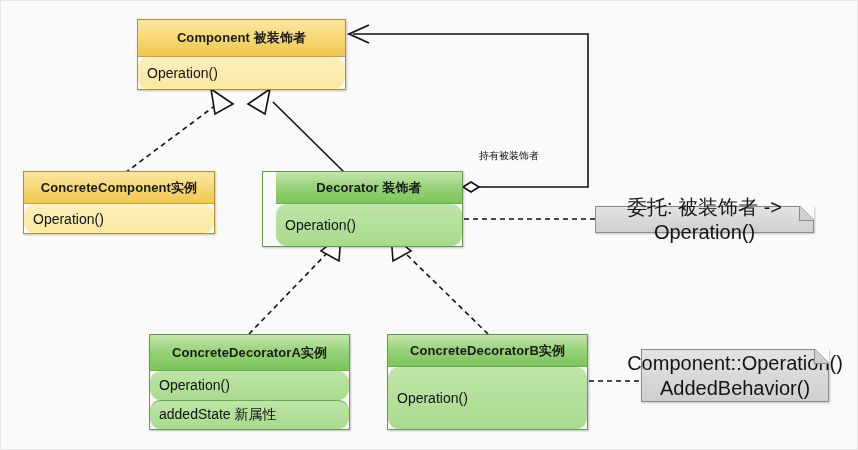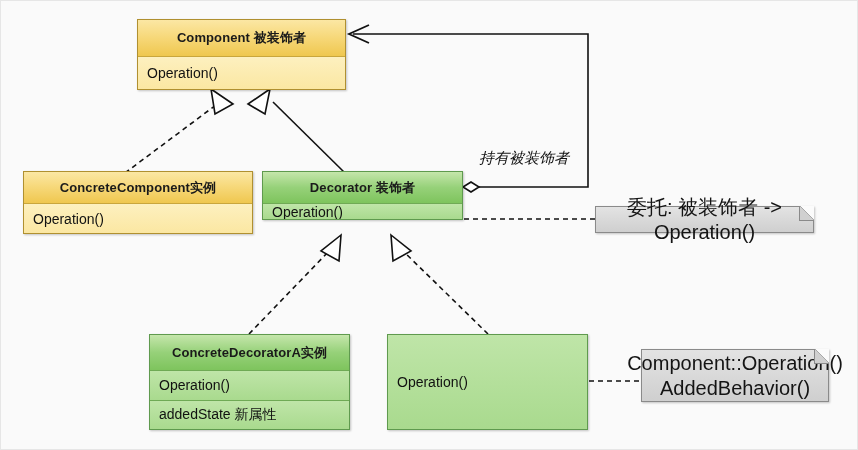--- a/index.html
+++ b/index.html
@@ -47,20 +47,21 @@
     font-weight: bold;
     font-size: 13px;
     color: #1a1a1a;
     letter-spacing: 0.1px;
   }
   .uml-class .member {
     justify-content: flex-start;
     padding-left: 9px;
     font-size: 14px;
     color: #111111;
+    border-radius: 11px;
   }
   
   .c-yellow { border-color: #b09030; }
   .c-yellow .title {
     background: linear-gradient(to bottom, #fbe7a4 0%, #f7d97c 45%, #efc74f 100%);
     border-bottom: 1px solid #c9a63c;
   }
   .c-yellow .member {
     background: linear-gradient(to bottom, #fdf0bf 0%, #fbe7a2 100%);
   }
@@ -100,25 +101,24 @@
     background: linear-gradient(to bottom left, #fbfbfb 0%, #fbfbfb 48%, #a8a8a8 50%, #d0d0d0 52%, #d0d0d0 100%);
     border-left: 1px solid #8a8a8a;
     border-bottom: 1px solid #8a8a8a;
     box-sizing: border-box;
   }
   .uml-note .note-text { white-space: pre-line; }
 
   
   .edge-label {
     position: absolute;
-    font-size: 15px;
+    font-size: 10px;
     color: #111111;
     white-space: nowrap;
     background: transparent;
-    font-style: italic;
   }
 </style>
 </head>
 <body>
 
 <div id="canvas">
 
   <svg id="edges" viewBox="0 0 858 450">
 
     <g>
@@ -154,37 +154,38 @@
     <g>
       <path d="M 588,380 L 640,380" fill="none" stroke="#111" stroke-width="1.6" stroke-dasharray="5,4"></path>
     </g>
   </svg>
 
   <div class="uml-class c-yellow" style="left:136px; top:18px; width:209px; height:71px;">
     <div class="row title" style="height:37px;">Component 被装饰者</div>
     <div class="row member" style="flex:1;">Operation()</div>
   </div>
 
-  <div class="uml-class c-yellow" style="left:22px; top:170px; width:230px; height:63px;">
+  <div class="uml-class c-yellow" style="left:22px; top:170px; width:192px; height:63px;">
     <div class="row title" style="height:32px;">ConcreteComponent实例</div>
     <div class="row member" style="flex:1;">Operation()</div>
   </div>
 
-  <div class="uml-class c-green" style="left:261px; top:170px; width:201px; height:49px;">
+  <div class="uml-class c-green" style="left:261px; top:170px; width:201px; height:76px;padding-left:13px;">
     <div class="row title" style="height:32px;">Decorator 装饰者</div>
     <div class="row member" style="flex:1;">Operation()</div>
   </div>
 
   <div class="uml-class c-green" style="left:148px; top:333px; width:201px; height:96px;">
     <div class="row title" style="height:36px;">ConcreteDecoratorA实例</div>
     <div class="row member" style="flex:1;">Operation()</div>
     <div class="row member" style="flex:1;">addedState  新属性</div>
   </div>
 
   <div class="uml-class c-green" style="left:386px; top:333px; width:201px; height:96px;">
+    <div class="row title" style="height:32px;">ConcreteDecoratorB实例</div>
     <div class="row member" style="flex:1;">Operation()</div>
   </div>
 
   <div class="uml-note" style="left:594px; top:205px; width:219px; height:27px;">
     <span class="fold"></span>
     <span class="note-text">委托: 被装饰者 -&gt; Operation()</span>
   </div>
 
   <div class="uml-note" style="left:640px; top:348px; width:188px; height:53px;">
     <span class="fold"></span>

